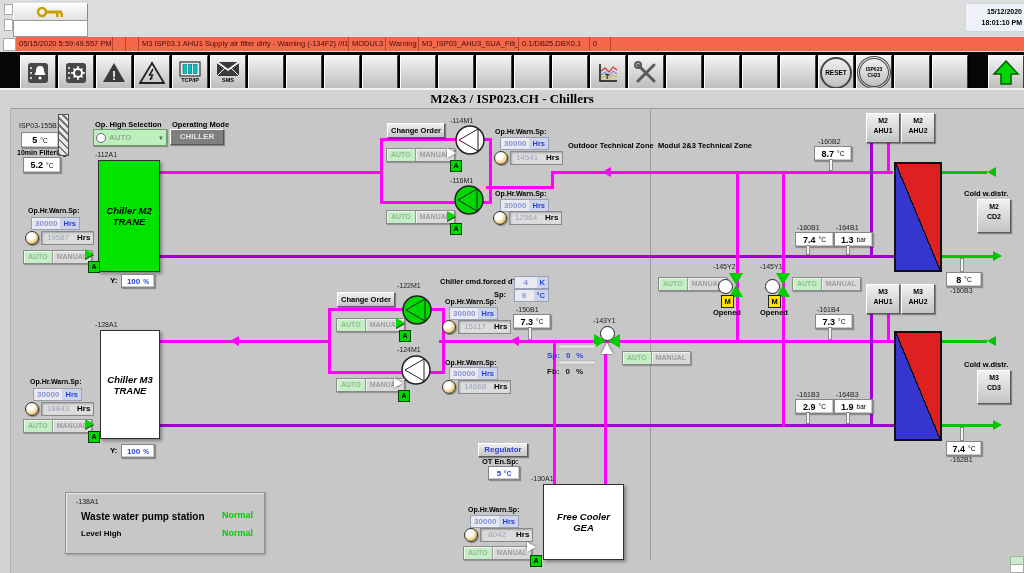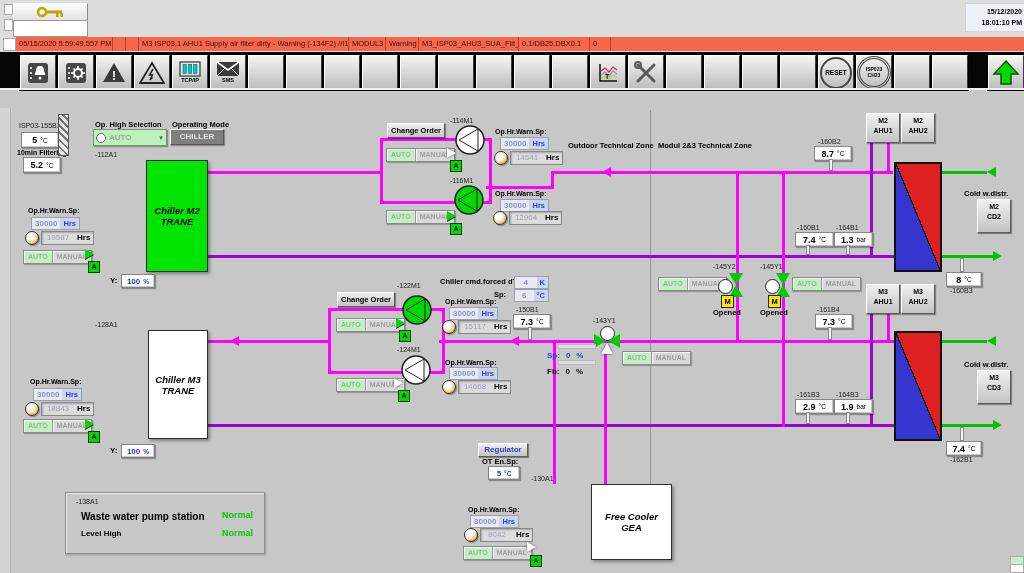--- a/index.html
+++ b/index.html
@@ -68,21 +68,21 @@
            filter:drop-shadow(0 1px 0 #222);}
   .tri-stop{border-top:5px solid transparent;border-bottom:5px solid transparent;border-left:9px solid #fff;
             filter:drop-shadow(0 0 1px #555);}
   .btn3{background:linear-gradient(#f0f0f0,#c4c4c4);border:1px solid;border-color:#fff #5c5c5c #5c5c5c #fff;
         box-shadow:1px 1px 1px rgba(0,0,0,.35);}
   .cobtn{position:absolute;width:56px;height:13px;font-size:7.5px;font-weight:bold;text-align:center;line-height:13px;}
   .navbtn{position:absolute;width:32px;height:26px;font-size:7px;font-weight:bold;text-align:center;
           line-height:1.4;padding-top:2px;}
   .chillerbox{position:absolute;border:1px solid #2f2f2f;display:flex;flex-direction:column;align-items:center;
               justify-content:center;font-style:italic;font-weight:bold;font-size:9.5px;text-align:center;
-              box-shadow:2px 2px 3px rgba(0,0,0,.35);margin-left:48px;}
+              box-shadow:2px 2px 3px rgba(0,0,0,.35);}
   .hx{position:absolute;width:44px;height:106px;border:2px solid #101010;
       background:linear-gradient(to top right,#3535cf 49.2%,#101010 49.2%,#101010 50.8%,#de2020 50.8%);}
   .hp{position:absolute;height:3px;}
   .vp{position:absolute;width:3px;}
   .mag{background:#ff00ff;} .pur{background:#a000d8;} .grn{background:#00c400;}
   .loop{position:absolute;border:3px solid #ff00ff;}
   .stem{position:absolute;width:4px;background:#f4f4f4;border:1px solid #8a8a8a;box-sizing:border-box;}
   .arl-m{border-top:5px solid transparent;border-bottom:5px solid transparent;border-right:9px solid #ff00ff;}
   .arl-g{border-top:5px solid transparent;border-bottom:5px solid transparent;border-right:9px solid #00c400;}
   .arr-g{border-top:5px solid transparent;border-bottom:5px solid transparent;border-left:9px solid #00c400;}
@@ -249,20 +249,21 @@
   </div>
   <div class="tbtn" style="left:894px;"></div>
   <div class="tbtn" style="left:932px;"></div>
   <div class="tbtn" style="left:988px;">
     <svg width="28" height="28">
       <polygon points="14,2 26,15 19,15 19,25 9,25 9,15 2,15" fill="#00d800" stroke="#005800" stroke-width="1.5"></polygon>
     </svg>
   </div>
 
   <div class="whiteline"></div>
+  <div class="titlebar">M2&amp;3 / ISP023.CH - Chillers</div>
 
   <div class="abs" style="left:0;top:108px;width:10px;height:465px;background:#d4d4d4;border-right:1px solid #b4b4b4;"></div>
   <div class="divider"></div>
   <div class="zlbl" style="left:568px;top:141px;">Outdoor Technical Zone</div>
   <div class="zlbl" style="left:658px;top:141px;">Modul 2&amp;3 Technical Zone</div>
 
   <div class="hp mag" style="left:158px;top:171px;width:222px;"></div>
   <div class="hp mag" style="left:486px;top:186px;width:68px;"></div>
   <div class="vp mag" style="left:551px;top:171px;height:18px;"></div>
   <div class="hp mag" style="left:551px;top:171px;width:342px;"></div>

